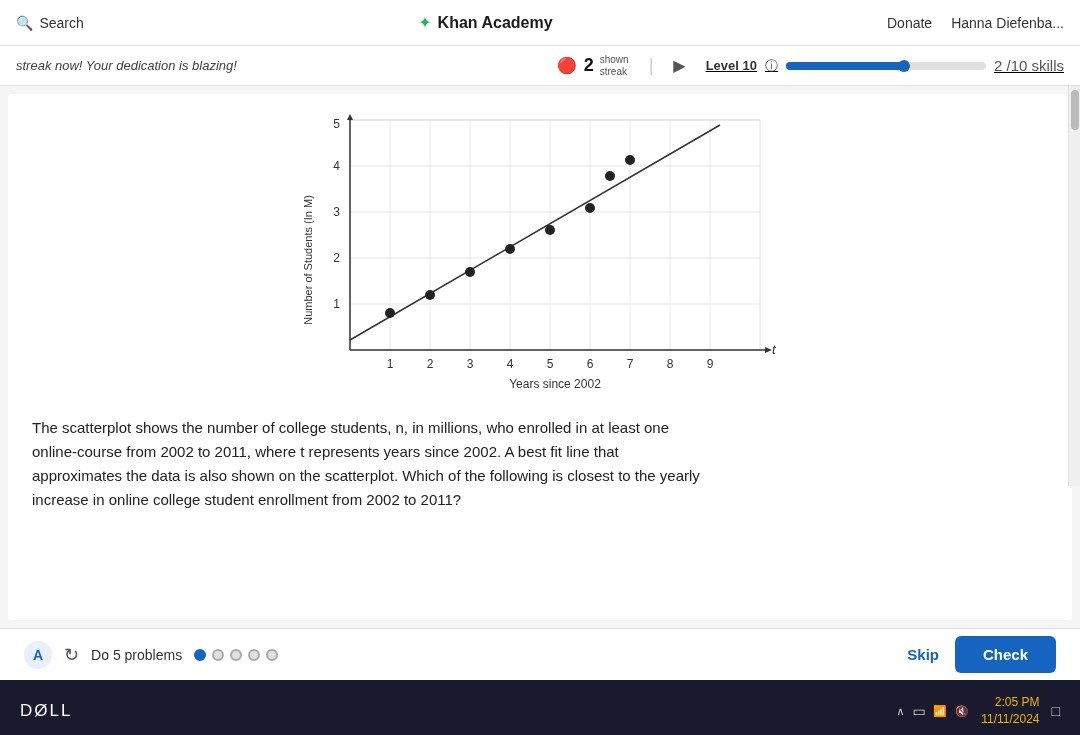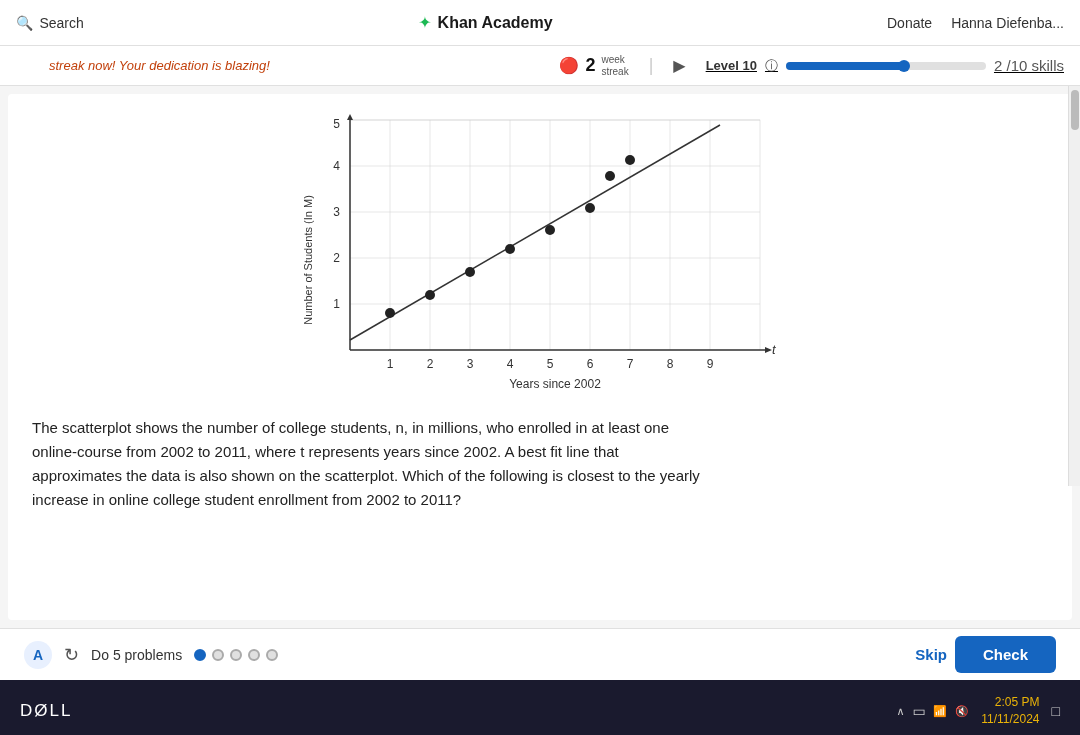--- a/index.html
+++ b/index.html
@@ -313,21 +313,21 @@
     }
 
     .dot.active {
       background: #1565c0;
       border-color: #1565c0;
     }
 
     .bottom-right {
       display: flex;
       align-items: center;
-      gap: 8px;
+      gap: 16px;
     }
 
     .skip-btn {
       font-size: 15px;
       font-weight: 600;
       color: #1565c0;
       cursor: pointer;
       background: none;
       border: none;
     }
@@ -406,23 +406,22 @@
       top: 4px;
       width: 8px;
       margin: 0 2px;
       height: 40px;
       background: #bbb;
       border-radius: 4px;
     }
 
     .streak-message {
       font-size: 13px;
-      color: #c2410c;
+      color: #404040;
       font-style: italic;
-      margin-left: 33px;
     }
   </style>
 </head>
 <body>
 
 <div class="browser-window">
   <div class="top-nav">
     <div class="search-bar">
       <span>🔍</span>
       <span>Search</span>
@@ -439,21 +438,21 @@
     </div>
   </div>
 
   <div class="streak-bar">
     <span class="streak-message">streak now! Your dedication is blazing!</span>
 
     <div style="display:flex;align-items:center;gap:6px;margin-left:auto;">
       <span class="streak-fire">🔴</span>
       <span class="streak-number">2</span>
       <div style="display:flex;flex-direction:column;font-size:10px;line-height:1.2;color:#555;">
-        <span>week</span>
+        <span>shown</span>
         <span>streak</span>
       </div>
     </div>
 
     <span class="streak-divider">|</span>
     <span style="font-size:16px;color:#555;cursor:pointer;">▶</span>
 
     <div class="level-area">
       <span class="level-text">Level 10</span>
       <span style="font-size:13px;color:#555;">ⓘ</span>

